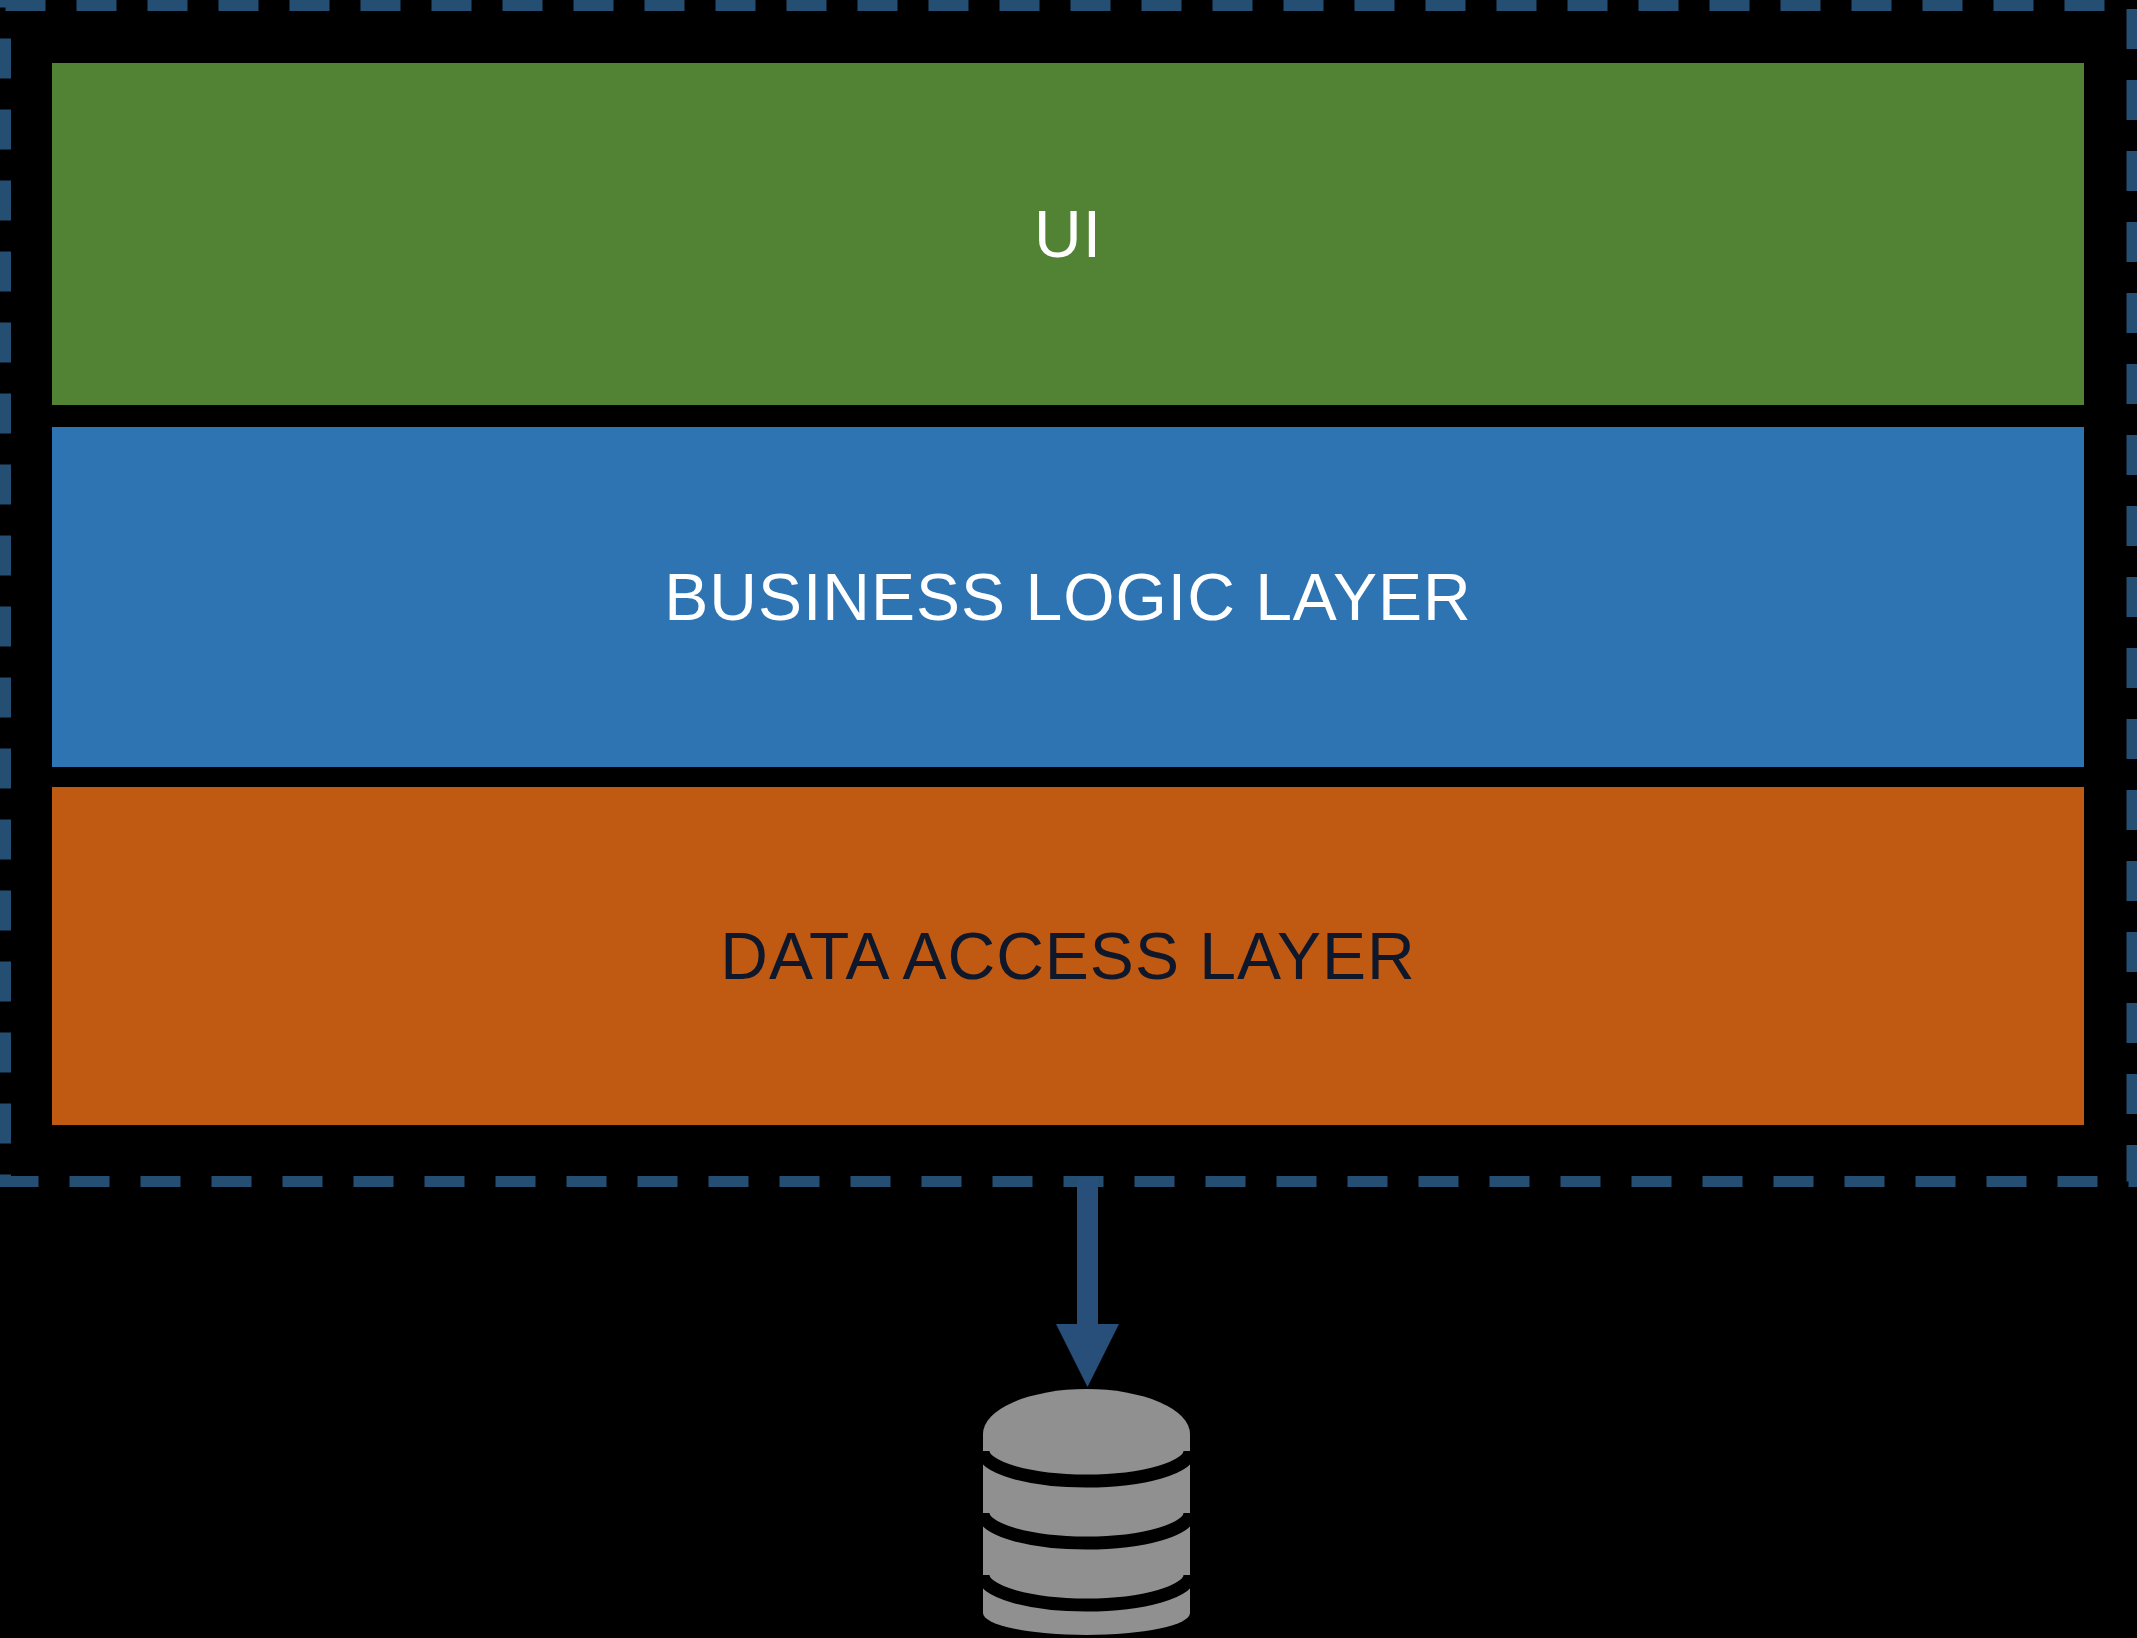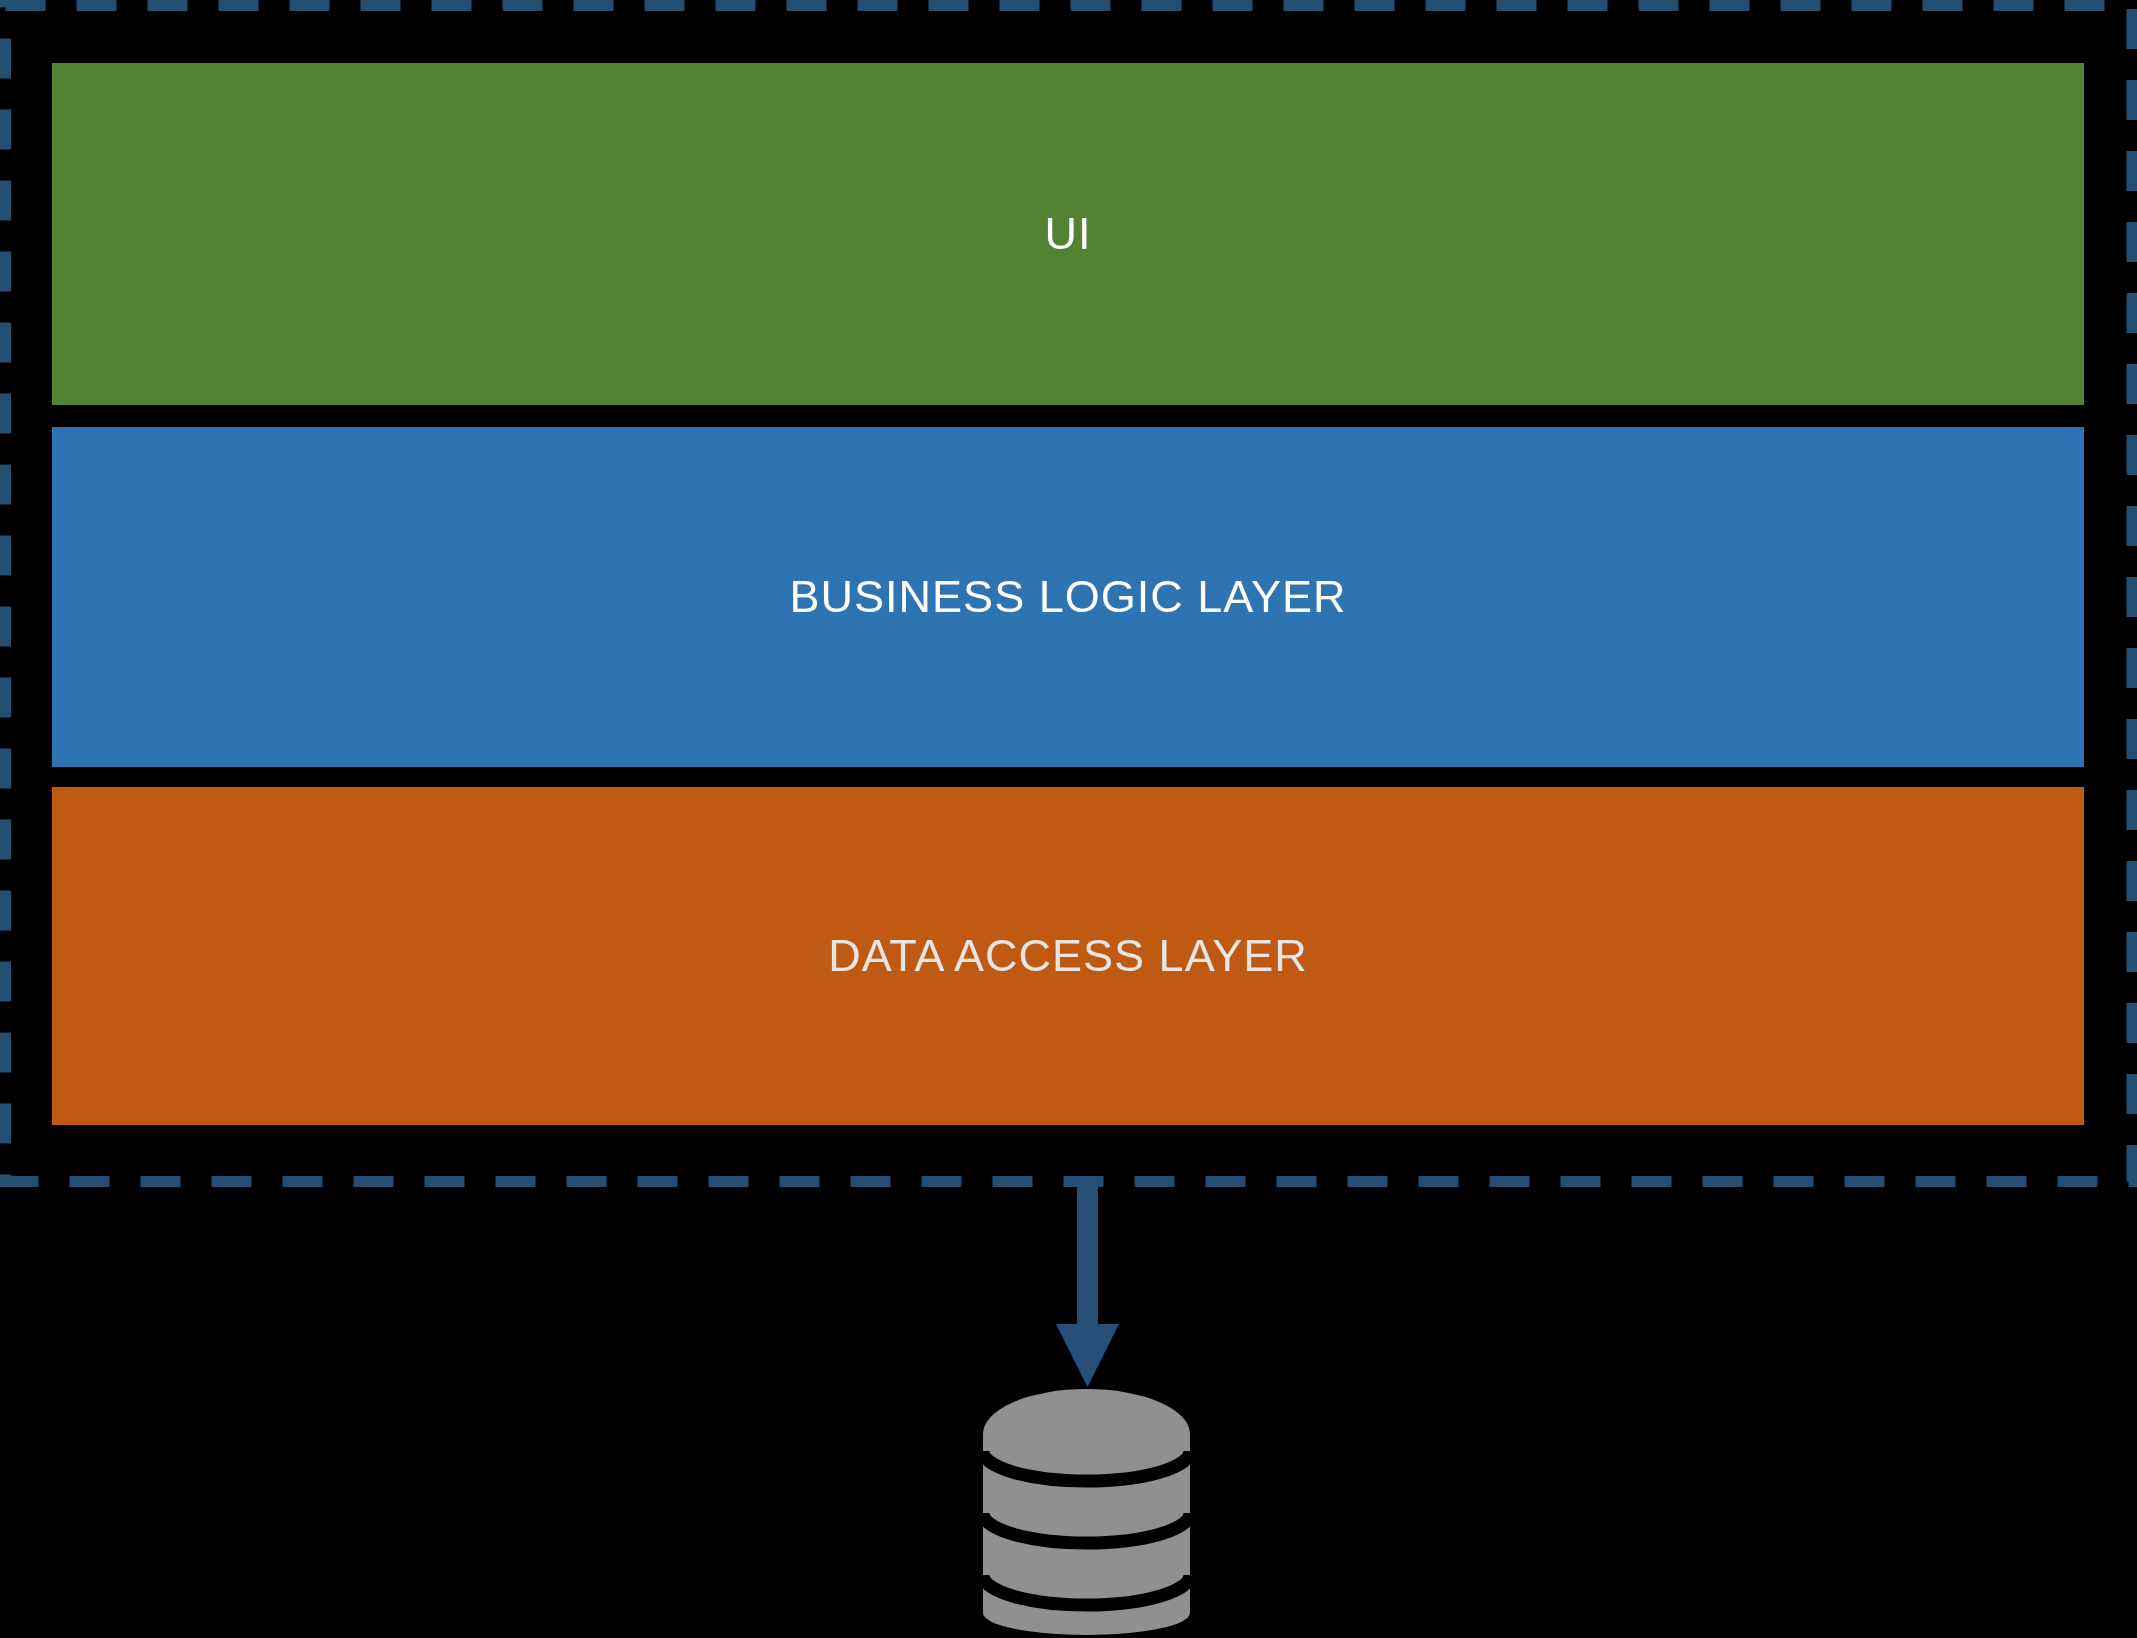--- a/index.html
+++ b/index.html
@@ -24,21 +24,21 @@
     left: 52px;
     width: 2032px;
     display: flex;
     align-items: center;
     justify-content: center;
   }
   .layer-ui    { top: 63px;  height: 342px; }
   .layer-bll   { top: 427px; height: 340px; text-align: right; }
   .layer-dal   { top: 787px; height: 338px; }
   .layer-label {
-    font-size: 45px;
+    font-size: 66px;
     font-weight: 300;
     letter-spacing: 1px;
     white-space: nowrap;
     user-select: none;
   }
 </style>
 </head>
 <body>
 
 <div class="stage" style="background-color: rgb(0, 0, 0);">
@@ -62,16 +62,16 @@
 
   <div class="layer layer-ui" style="background-color: rgb(82, 131, 52);">
     <span class="layer-label" style="color: rgb(255, 255, 255);">UI</span>
   </div>
 
   <div class="layer layer-bll" style="background-color: rgb(46, 116, 179);">
     <span class="layer-label" style="color: rgb(255, 255, 255);">BUSINESS LOGIC LAYER</span>
   </div>
 
   <div class="layer layer-dal" style="background-color: rgb(192, 90, 19);">
-    <span class="layer-label" style="color: #e5e5e5;">DATA ACCESS LAYER</span>
+    <span class="layer-label" style="color: #0f172a;">DATA ACCESS LAYER</span>
   </div>
 
 </div>
 
 </body></html>

